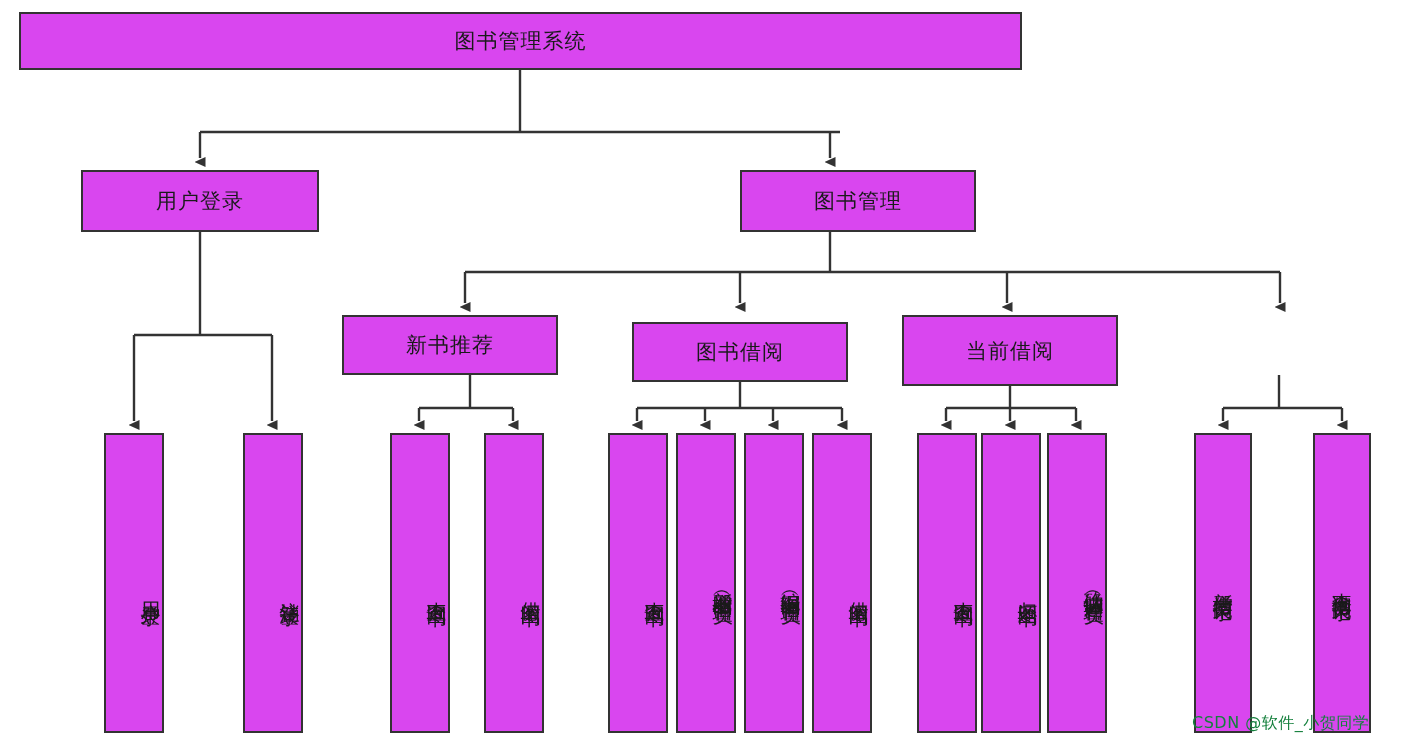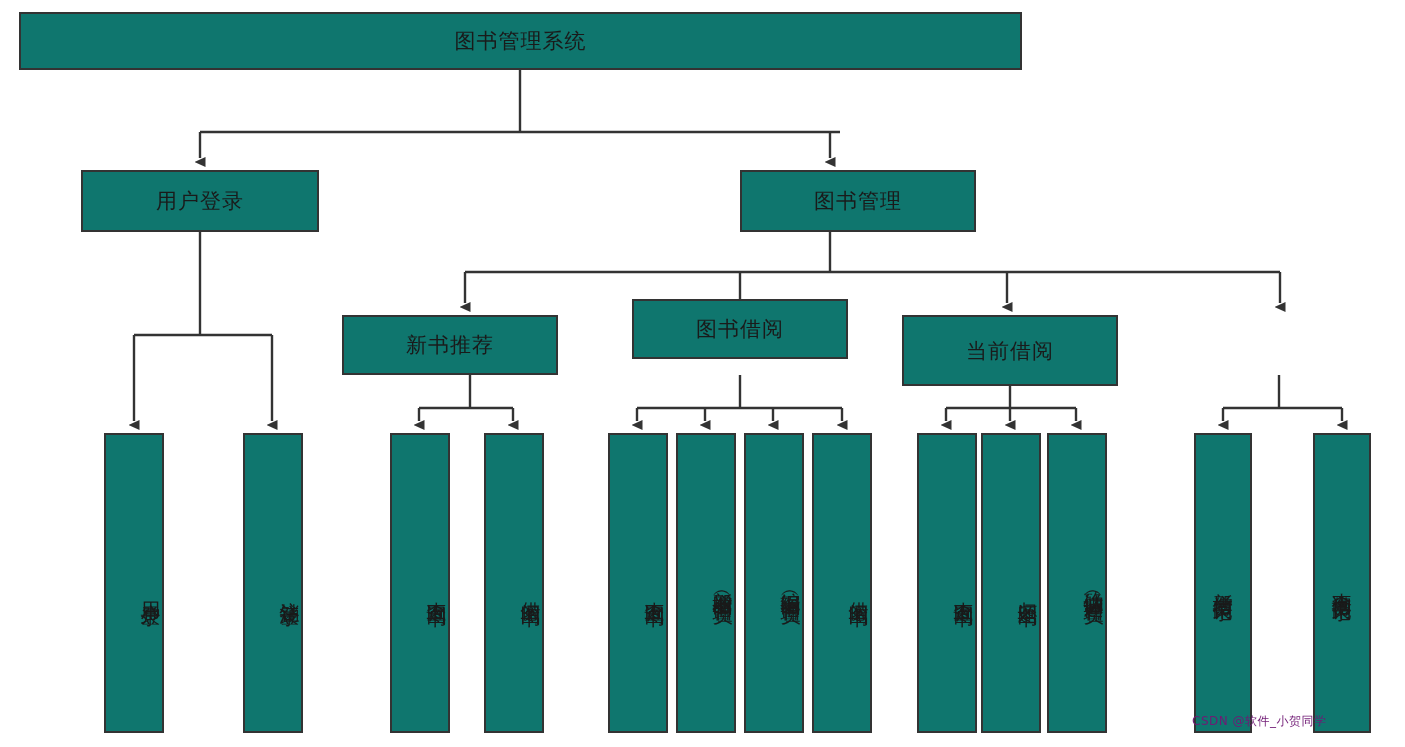--- a/index.html
+++ b/index.html
@@ -14,21 +14,21 @@
     position: relative;
     width: 1405px;
     height: 747px;
     background: #ffffff;
     overflow: hidden;
   }
   .node {
     position: absolute;
     box-sizing: border-box;
     border: 2.4px solid #333333;
-    background: #0f766e;
+    background: #d946ef;
     display: flex;
     align-items: center;
     justify-content: center;
     color: #1a1a1a;
   }
   .node.horiz {
     font-size: 21px;
     letter-spacing: 1px;
   }
   .node.vert {
@@ -53,22 +53,22 @@
     left: 0;
     top: 0;
     width: 1405px;
     height: 747px;
     pointer-events: none;
   }
   .watermark {
     position: absolute;
     left: 1192px;
     top: 713px;
-    font-size: 12px;
-    color: #701a75;
+    font-size: 16px;
+    color: #15803d;
     letter-spacing: 0.5px;
     white-space: nowrap;
   }
 </style>
 </head>
 <body>
 
 <div id="canvas">
 
   <svg id="edges" viewBox="0 0 1405 747" xmlns="http://www.w3.org/2000/svg">
@@ -120,21 +120,21 @@
       <path d="M1342,408 L1342,421" marker-end="url(#arrow)"></path>
     </g>
   </svg>
 
   <div class="node horiz" style="left:19px; top:12px; width:1003px; height:58px;">图书管理系统</div>
 
   <div class="node horiz" style="left:81px; top:170px; width:238px; height:62px;">用户登录</div>
   <div class="node horiz" style="left:740px; top:170px; width:236px; height:62px;">图书管理</div>
 
   <div class="node horiz" style="left:342px; top:315px; width:216px; height:60px;">新书推荐</div>
-  <div class="node horiz" style="left:632px; top:299px; width:216px; height:60px;">图书借阅</div>
+  <div class="node horiz" style="left:632px; top:322px; width:216px; height:60px;">图书借阅</div>
   <div class="node horiz" style="left:902px; top:315px; width:216px; height:71px;">当前借阅</div>
 
   <div class="node vert" style="left:104px; top:433px; width:60px; height:300px;">用户登录</div>
   <div class="node vert" style="left:243px; top:433px; width:60px; height:300px;">注销登录</div>
 
   <div class="node vert" style="left:390px; top:433px; width:60px; height:300px;">查询图书</div>
   <div class="node vert" style="left:484px; top:433px; width:60px; height:300px;">借阅图书</div>
 
   <div class="node vert" style="left:608px; top:433px; width:60px; height:300px;">查询图书</div>
   <div class="node vert toppad0" style="left:676px; top:433px; width:60px; height:300px;">新增图书（管理员）</div>

